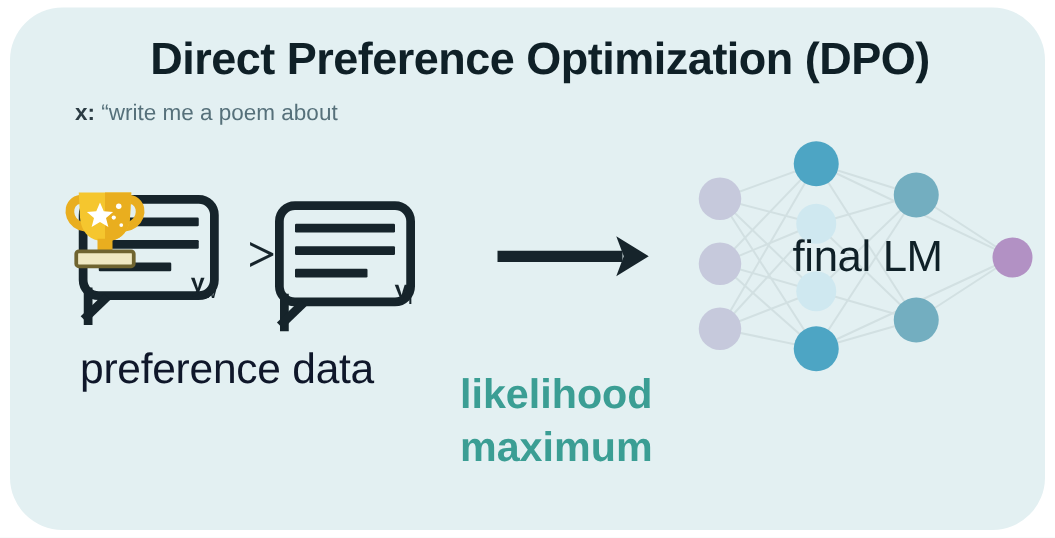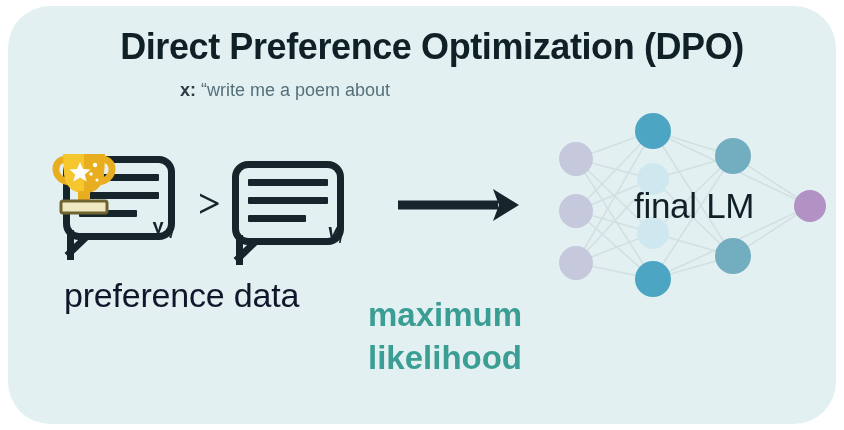--- a/index.html
+++ b/index.html
@@ -41,37 +41,36 @@
 
   
   #prompt-block {
     position: absolute;
     left: 52px;
     top: 72px;
     width: 330px;
     font-size: 18px;
     line-height: 24px;
     color: #56707a;
-    text-align: right;
   }
   #prompt-block .x-label {
     font-weight: 700;
     color: #2c3c44;
   }
   #prompt-line-2 {
     padding-left: 30px;
     display: block;
   }
 
   
   .bubble-wrap {
     position: absolute;
   }
   #bubble-w-wrap { left: 55px;  top: 150px; }
-  #bubble-l-wrap { left: 224px; top: 155px; font-style: italic; }
+  #bubble-l-wrap { left: 212px; top: 155px; }
 
   .bubble {
     position: relative;
     width: 120px;
     height: 98px;
   }
   .bubble-body {
     position: absolute;
     left: 0; top: 0;
     width: 112px;
@@ -264,22 +263,22 @@
   </div>
 
   <div id="preference-data-label">preference data</div>
 
   <svg id="transform-arrow" viewBox="0 0 125 46">
     <line x1="2" y1="23" x2="102" y2="23" stroke="#16242b" stroke-width="9"></line>
     <path d="M97 7 L123 23 L97 39 L103 23 Z" fill="#16242b"></path>
   </svg>
 
   <div id="max-likelihood-label">
+    <div>likelihood</div>
     <div>maximum</div>
-    <div>likelihood</div>
   </div>
 
   <svg id="neural-net" viewBox="0 0 290 195">
     <g stroke="#d2e0e2" stroke-width="1.6" fill="none">
 
       <line x1="28" y1="48" x2="105" y2="20"></line>
       <line x1="28" y1="48" x2="105" y2="68"></line>
       <line x1="28" y1="48" x2="105" y2="122"></line>
       <line x1="28" y1="48" x2="105" y2="168"></line>
       <line x1="28" y1="100" x2="105" y2="20"></line>

